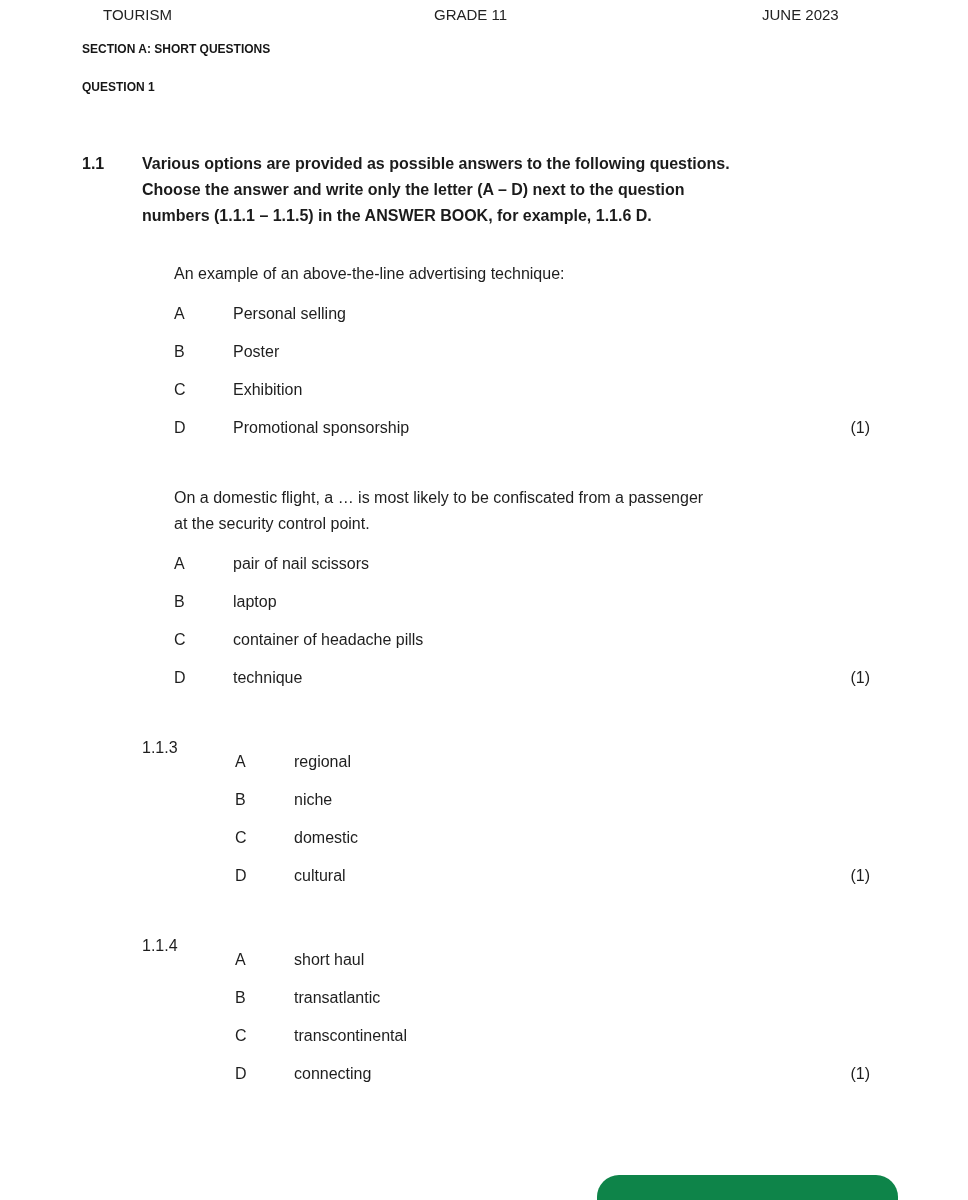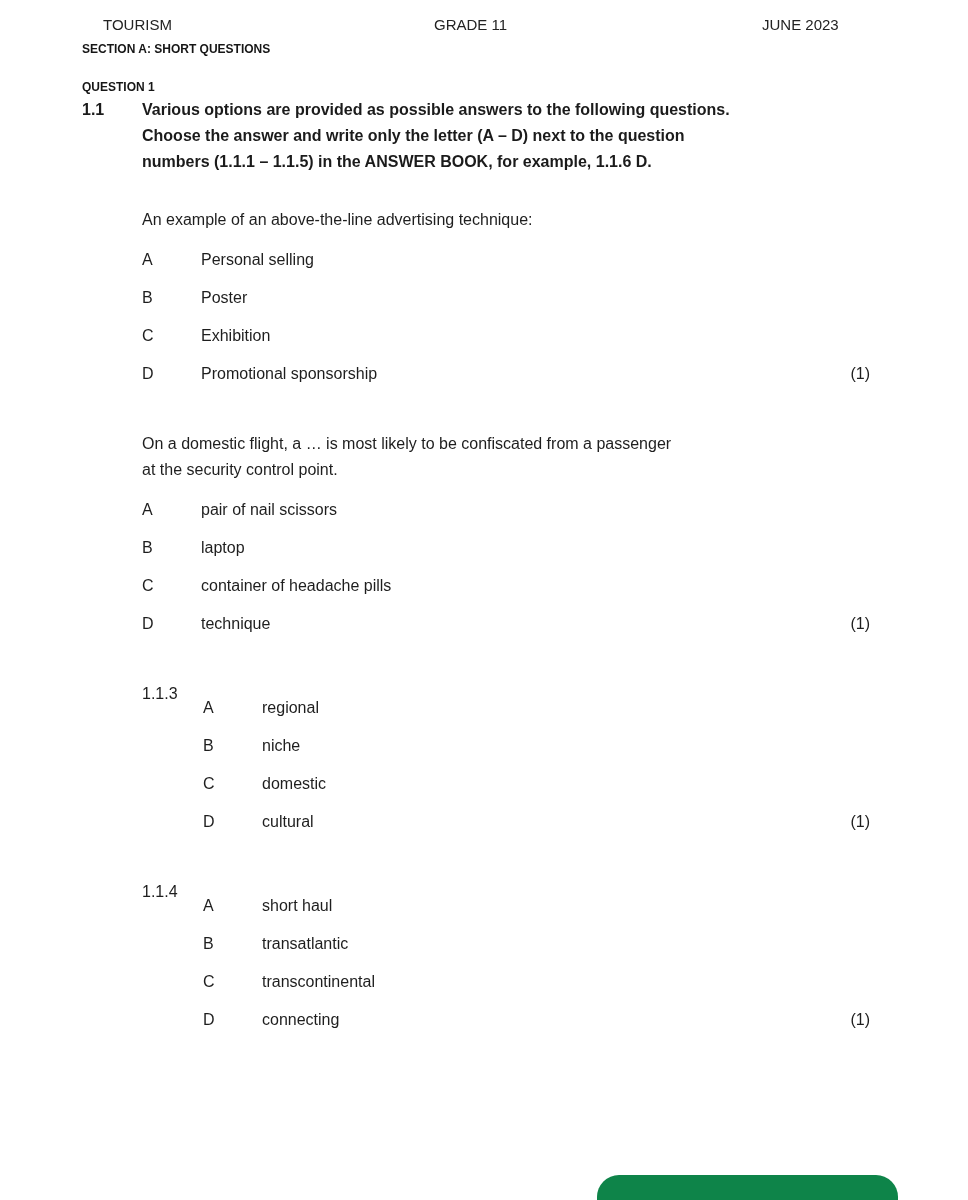--- a/index.html
+++ b/index.html
@@ -11,21 +11,21 @@
     background: #ffffff;
     color: #1e1e1e;
     font-family: "Liberation Sans", sans-serif;
     font-size: 16px;
     line-height: 26px;
   }
 
   
   .page-header {
     position: absolute;
-    top: 16px; left: 0; right: 0;
+    top: 6px; left: 0; right: 0;
     height: 18px;
     font-size: 15px;
     line-height: 17px;
     color: #232323;
   }
   .ph-left   { position: absolute; left: 103px; }
   .ph-center { position: absolute; left: 434px; }
   .ph-right  { position: absolute; left: 762px; }
 
   
@@ -40,36 +40,37 @@
     font-weight: bold;
     font-size: 12px;
     line-height: 20px;
     color: #161616;
   }
   .question-title { margin-top: 18px; }
 
   
   .q11 {
     display: flex;
+    margin-top: 54px;
     font-weight: bold;
     color: #1b1b1b;
   }
   .q11-num { width: 60px; flex-shrink: 0; }
   .q11-text { flex: 1; white-space: pre-line; }
 
   
   .subqs {
     margin-left: 60px; 
     margin-top: 32px;
     width: 728px;      
   }
   .subq { display: flex; margin-top: 44px; }
   .subq:first-child { margin-top: 0; }
   .snum { width: 61px; flex-shrink: 0; }
-  .sbody { flex: 1; min-width: 0; }
+  .sbody { flex: 1; min-width: 0; margin-left: 32px; }
   .stext { white-space: pre-line; }
 
   .opt {
     display: flex;
     position: relative;
     margin-top: 12px;
   }
   .opt.first { margin-top: 14px; }
   .olet { width: 59px; flex-shrink: 0; }
   .marks { position: absolute; right: 0; top: 0; }

